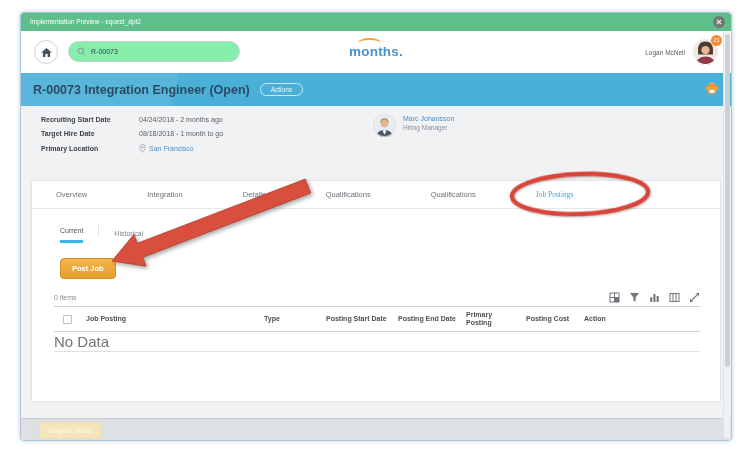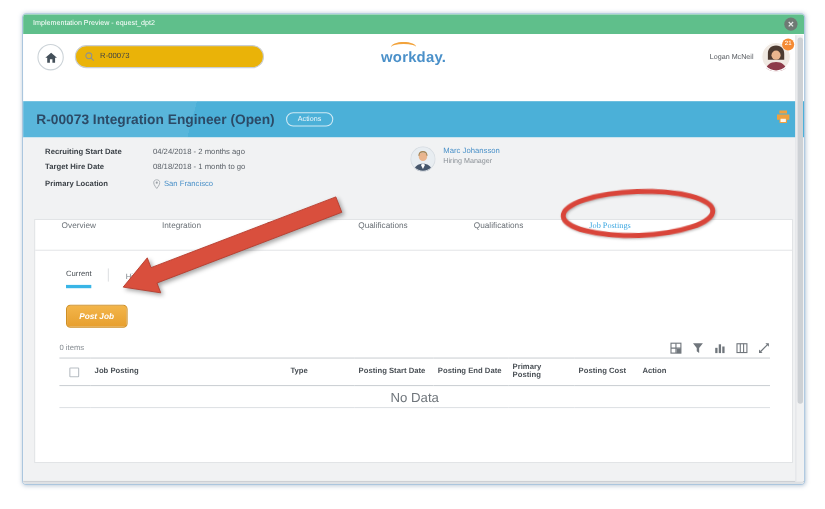--- a/index.html
+++ b/index.html
@@ -10,69 +10,69 @@
   
   .banner { height:18px; background:#5fbf8b; color:#fff; font-size:6.5px; line-height:18px; padding-left:9px; position:relative; }
   .banner-close { position:absolute; right:6px; top:3px; width:12px; height:12px; border-radius:50%; background:#6f7a74;
                   display:flex; align-items:center; justify-content:center; }
 
   
   .header { height:42px; position:relative; background:#fff; }
   .home-btn { position:absolute; left:13px; top:9px; width:24px; height:24px; border-radius:50%;
               border:1px solid #ccd3d8; display:flex; align-items:center; justify-content:center; }
   .search { position:absolute; left:47px; top:10px; width:172px; height:21px; border:1px solid #c9ced4;
-            border-radius:11px; display:flex; align-items:center; padding:0 8px; gap:5px; background:#eab308; }
+            border-radius:11px; display:flex; align-items:center; padding:0 8px; gap:5px; background:#86efac; }
   .search input { border:none; outline:none; font-size:7px; color:#3a3f45; width:120px; font-family:"Liberation Sans",sans-serif; background:transparent; }
   .logo { position:absolute; left:50%; top:13px; transform:translateX(-50%); font-size:13.5px; font-weight:bold;
           color:#4a90c9; letter-spacing:.2px; }
   .logo .arc { position:absolute; left:9px; top:-6px; width:23px; height:10px;
                border-top:2.5px solid #f2a33c; border-radius:50% 50% 0 0; }
   .logo .dot { color:#4a90c9; }
   .user-name { position:absolute; right:46px; top:18px; font-size:6.5px; color:#55595e; }
   .avatar { position:absolute; right:12px; top:7px; width:27px; height:27px; border-radius:50%; }
   .badge { position:absolute; right:-3px; top:-3px; min-width:11px; height:11px; border-radius:6px; background:#f58a33;
            color:#fff; font-size:5.5px; line-height:11px; text-align:center; padding:0 1px; }
 
   
   .titlebar { height:33px; background:linear-gradient(105deg, rgba(255,255,255,.08) 22%, rgba(255,255,255,0) 22%), #4bb0d8;
-              display:flex; align-items:center; padding:0 12px;margin-top:19px; }
+              display:flex; align-items:center; padding:0 12px; }
   .page-title { font-size:12.5px; font-weight:bold; color:#2c4a66; }
   .actions-btn { margin-left:10px; font-size:6.5px; color:#eef7fb; border:1px solid #cfe9f4; padding:2px 10px; border-radius:9px; }
   .print-btn { margin-left:auto; }
 
   
   .content { position:relative; height:312px; background:#f1f2f3; }
   .fields { position:absolute; left:20px; top:10px; }
   .frow { display:flex; margin-bottom:7px; align-items:center; }
   .flabel { width:98px; font-size:7px; font-weight:bold; color:#3c4248; }
   .fvalue { font-size:7px; color:#5a6067; display:flex; align-items:center; gap:3px; }
   .link { color:#4990c8; }
   .manager { position:absolute; left:352px; top:8px; display:flex; gap:7px; }
   .mgr-avatar { width:23px; height:23px; border-radius:50%; }
   .mgr-name { font-size:7px; color:#4990c8; margin-top:1px; }
   .mgr-role { font-size:6.5px; color:#8a9096; margin-top:2px; }
 
   .card { position:absolute; left:10px; top:74px; width:690px; height:222px; background:#fff; border:1px solid #e2e4e6; }
-  .tabsrow { display:flex; align-items:flex-start; height:28px; border-bottom:1px solid #e5e7e9; padding-left:24px; gap:60px; }
+  .tabsrow { display:flex; align-items:center; height:28px; border-bottom:1px solid #e5e7e9; padding-left:24px; gap:60px; }
   .tab { font-size:7.5px; color:#6b7177; white-space:nowrap; }
   .tab.active { color:#3aa6e0;font-family:Liberation Serif, serif; }
   .subtabs { display:flex; align-items:flex-end; height:26px; margin:8px 0 0 28px; }
   .subtab { font-size:7px; color:#7a8086; padding-bottom:6px; }
   .subtab.active { color:#4a5056; border-bottom:3px solid #39b5e6; }
   .subtab-sep { width:1px; height:12px; background:#dfe2e4; margin:0 15px 6px 15px; }
   .post-job { display:inline-block; margin:15px 0 0 28px; background:linear-gradient(#f3b54a,#e79f2e);
-              border:1px solid #cf8f24; border-radius:4px; color:#fff; font-size:7.5px; font-weight:bold; padding:5px 11px;font-style:italic; }
+              border:1px solid #cf8f24; border-radius:4px; color:#fff; font-size:7.5px; font-weight:bold; padding:5px 11px; }
   .itemsrow { display:flex; align-items:center; margin:13px 20px 3px 22px; }
   .items-count { font-size:7px; color:#858b91; }
   .grid-icons { margin-left:auto; display:flex; gap:9px; align-items:center; }
   table { border-collapse:collapse; width:calc(100% - 42px); margin:3px 20px 0 22px; }
   th { font-size:7px; font-weight:bold; color:#4a5056; text-align:left; padding:3px 4px; line-height:1.2; vertical-align:middle; }
   .thead-row { border-top:1px solid #cdd1d5; border-bottom:1px solid #cdd1d5; height:25px; }
   .checkbox { width:9px; height:9px; border:1px solid #b8bec4; border-radius:1px; margin-left:5px; background:#fff; }
-  .nodata-row td { text-align:center; font-size:12px; color:#6f757b; height:20px; border-bottom:1px solid #dfe2e5; }
+  .nodata-row td { text-align:left; font-size:15px; color:#6f757b; height:20px; border-bottom:1px solid #dfe2e5; }
 
   
   .footer { height:24px; background:#dee1e4; border-top:1px solid #c9cdd1; display:flex; align-items:center; padding-left:18px; }
   .unpost { background:#f4e6ba; border:1px solid #eedfa9; border-radius:3px; color:#fbf5e0; font-size:7px; font-weight:bold; padding:4px 9px; }
 
   
   .scrollbar { position:absolute; right:1px; top:19px; bottom:2px; width:7px; background:#f0f1f2; border-left:1px solid #e2e4e7; }
   .scroll-thumb { position:absolute; top:2px; left:1px; width:5px; height:82%; background:#cdd1d5; border-radius:3px; }
 
   
@@ -100,21 +100,21 @@
     </div>
     <div class="search">
       <svg width="9" height="9" viewBox="0 0 11 11">
         <circle cx="4.6" cy="4.6" r="3.3" fill="none" stroke="#8a9096" stroke-width="1.2"></circle>
         <line x1="7.2" y1="7.2" x2="10" y2="10" stroke="#8a9096" stroke-width="1.2"></line>
       </svg>
       <input value="R-00073" style="">
     </div>
     <div class="logo">
       <span class="arc"></span>
-      <span>workday</span><span class="dot">.</span>
+      <span>months</span><span class="dot">.</span>
     </div>
     <span class="user-name">Logan McNeil</span>
     <div class="avatar">
       <svg width="27" height="27" viewBox="0 0 24 24">
         <clipPath id="av1">
             <circle cx="12" cy="12" r="12"></circle>
           </clipPath>
         <g clip-path="url(#av1)">
           <circle cx="12" cy="12" r="12" fill="#f0e9e2"></circle>
           <path d="M12 3 c-4.6 0 -6.6 3.2 -6.6 6.6 v5 h13.2 v-5 c0 -3.4 -2 -6.6 -6.6 -6.6" fill="#4c3a30"></path>

